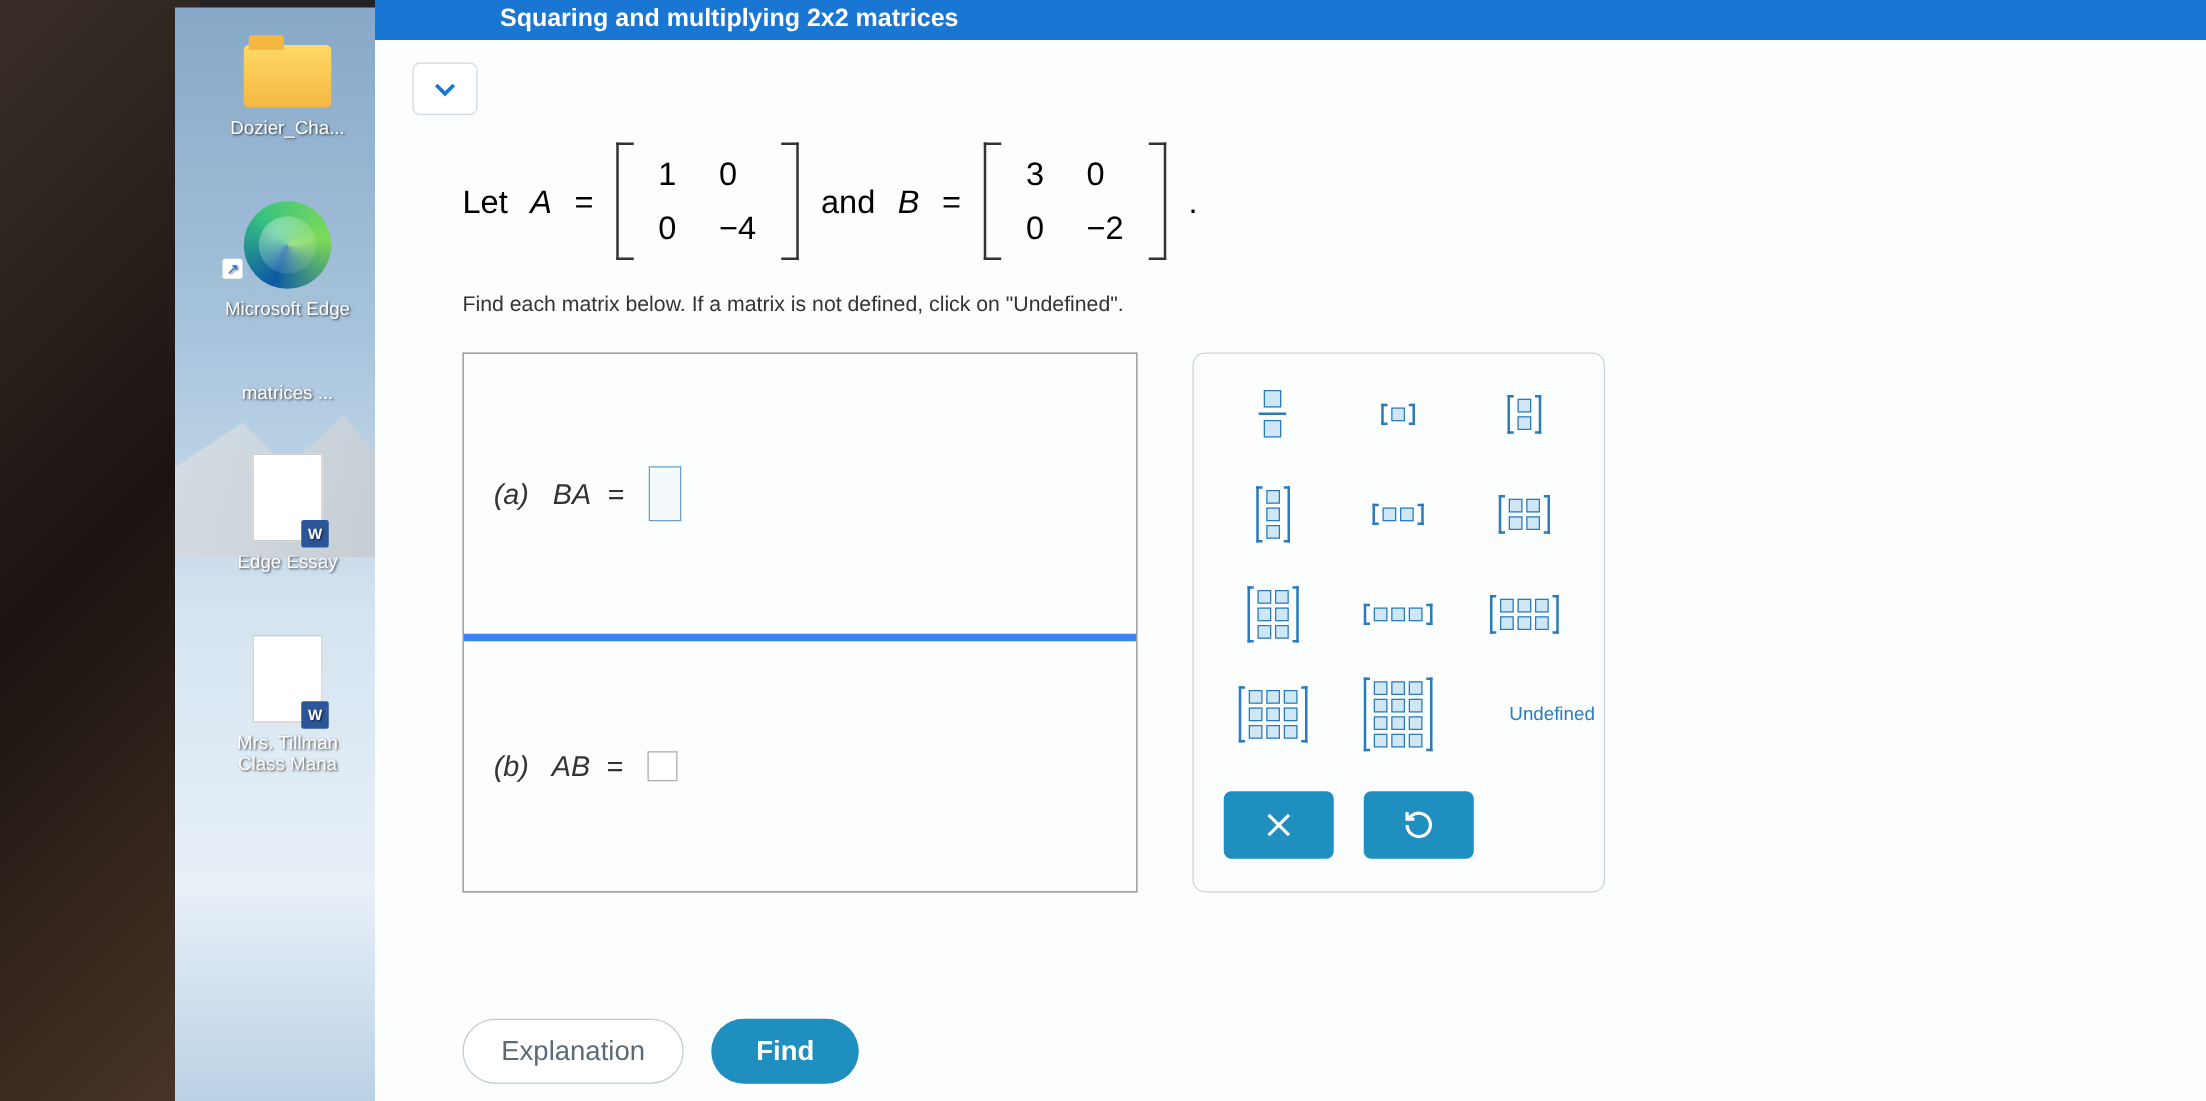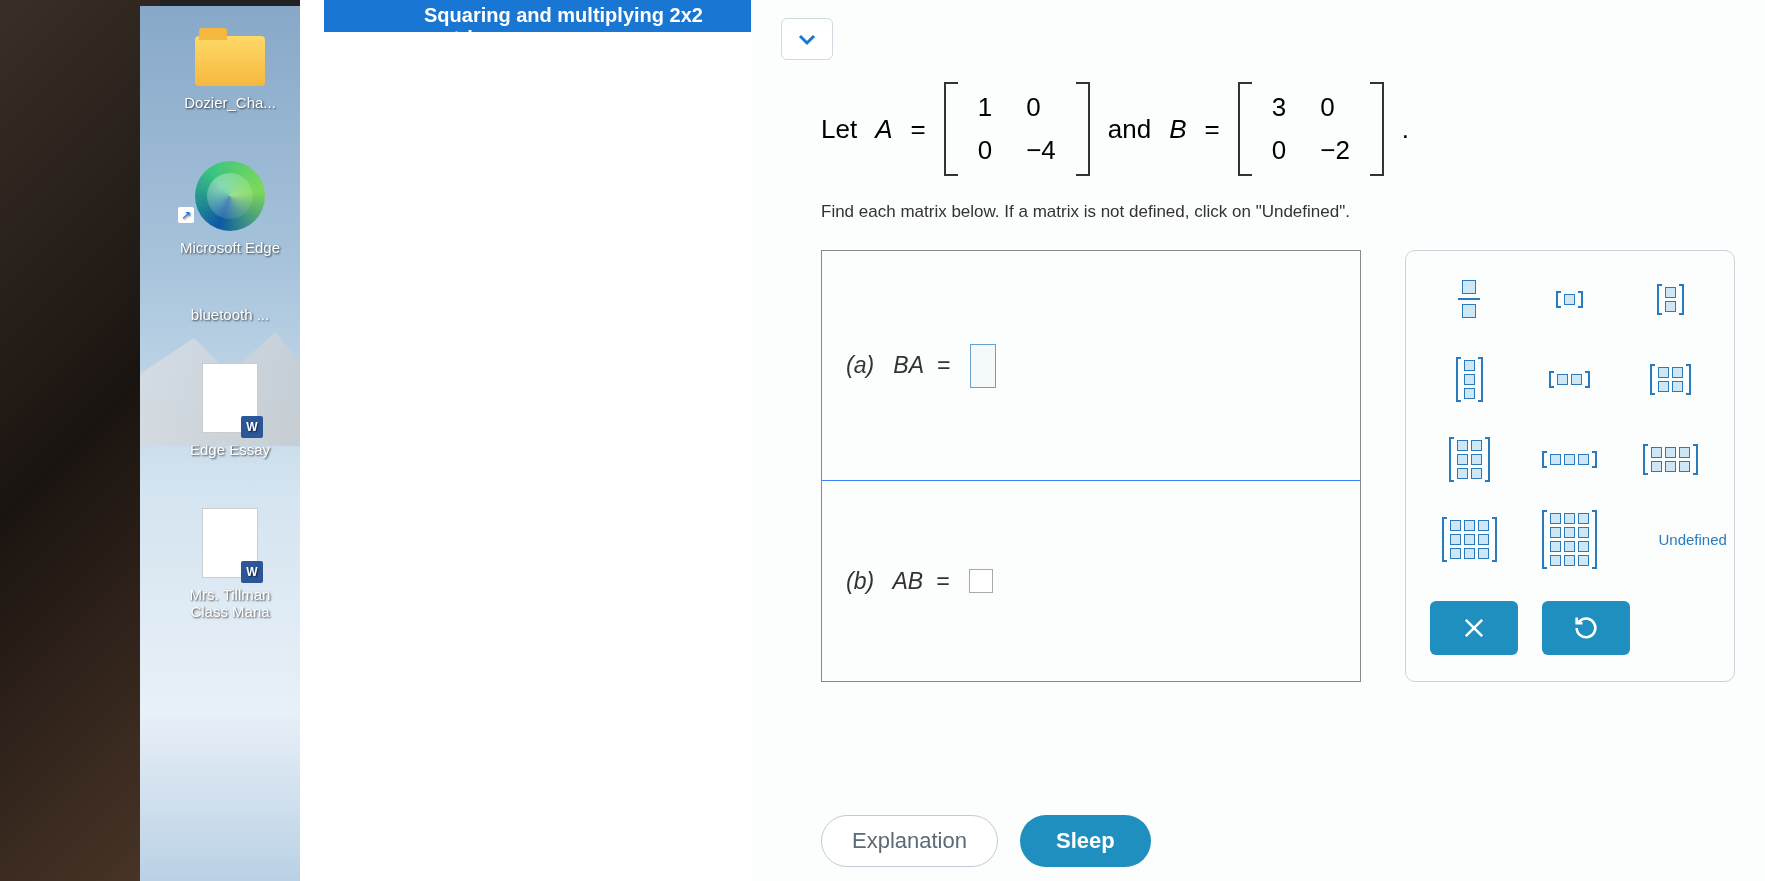--- a/index.html
+++ b/index.html
@@ -63,21 +63,21 @@
   .mountain{
     position:absolute; left:0; right:0; top:320px; height:120px;
     background:linear-gradient(135deg,#e8e8e8,#c0c0c0);
     clip-path:polygon(0 100%,0 40%,30% 10%,50% 40%,75% 5%,100% 50%,100% 100%);
     opacity:.6;
   }
   .app {
     position: absolute;
     left: 300px; top: 0; right: 0; bottom: 0;
     background: #fff;
-    display:flex; flex-direction:row;padding-left:24px;
+    display:flex; flex-direction:column;
   }
   .header {
     background: #1976d2;
     color: #fff;
     height: 32px;
     padding: 4px 20px 4px 100px;
     font-size: 20px;
     font-weight: 600;
     display:flex; align-items:flex-start;
   }
@@ -113,21 +113,21 @@
   }
   .instruction{
     font-size:17px; color:#333; padding:26px 0 28px 40px;
   }
   .work-row{ display:flex; gap:44px; padding-left:40px;}
   .answer-area{
     border:1px solid #888; width:540px;
   }
   .answer-cell{
     height:230px; padding:40px 24px;
-    border-bottom:1px solid #3b82f6;
+    border-bottom:6px solid #3b82f6;
     display:flex; align-items:center;
     font-size:23px; color:#333;
   }
   .answer-cell:last-child{ border-bottom:none;}
   .answer-cell .label{ font-style:italic; margin-right:20px;}
   .empty-box{
     width:26px; height:44px; border:1.5px solid #6aa0c8;
     background:rgba(200,230,250,.15);
   }
   .empty-sq{
@@ -207,21 +207,21 @@
 
   <div class="desktop-icon">
     <div style="position:relative;">
       <div class="edge-icon"></div>
       <div class="shortcut-arrow">↗</div>
     </div>
     <div>Microsoft Edge</div>
   </div>
 
   <div class="desktop-icon" style="margin-bottom:40px;">
-    <div>bluetooth ...</div>
+    <div>matrices ...</div>
   </div>
 
   <div class="desktop-icon">
     <div class="doc-icon">
       <div class="w-badge">W</div>
     </div>
     <div>Edge Essay</div>
   </div>
 
   <div class="desktop-icon" style="margin-bottom:0;">
@@ -453,16 +453,16 @@
                 <path d="M4 12a8 8 0 1 0 3-6.3L4 8"></path>
                 <polyline points="4 3 4 8 9 8"></polyline>
               </svg>
           </div>
         </div>
       </div>
     </div>
 
     <div class="footer-btns">
       <button class="exp-btn">Explanation</button>
-      <button class="check-btn">Sleep</button>
+      <button class="check-btn">Find</button>
     </div>
   </div>
 </div>
 
 </body></html>

